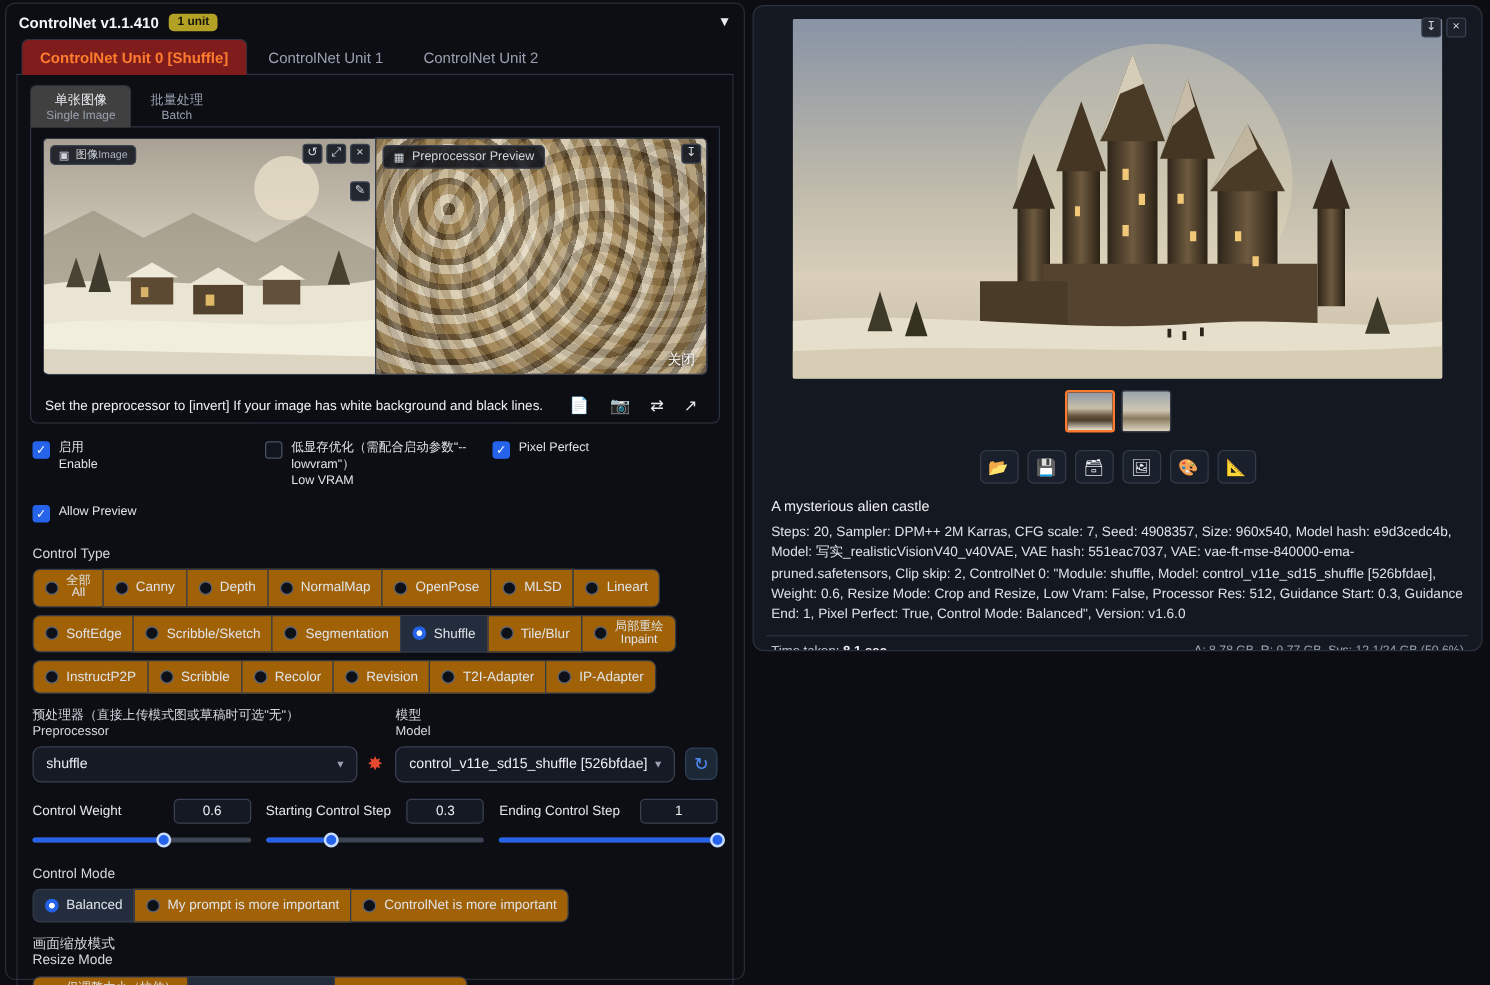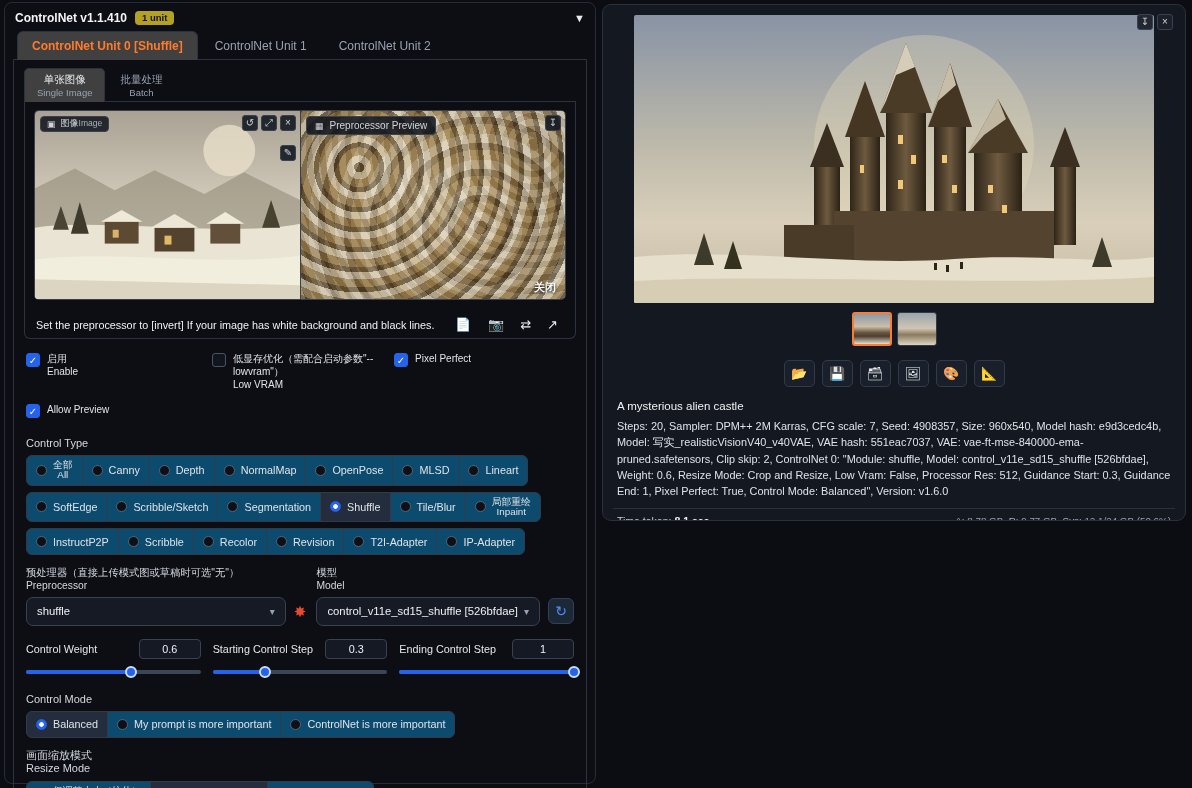--- a/index.html
+++ b/index.html
@@ -8,21 +8,21 @@
 
   
   .cn-accordion{position:absolute;left:4px;top:2px;width:592px;height:782px;border:1px solid #262c37;border-radius:8px;background:#0c0e14;padding:6px 8px}
   .cn-header{display:flex;align-items:center;gap:8px;padding:2px 2px 6px;cursor:pointer}
   .cn-title{font-size:12px;font-weight:700;color:#f2f4f7}
   .badge{background:#b3a125;color:#15130a;font-size:9.5px;font-weight:700;padding:2px 7px;border-radius:4px;line-height:1}
   .collapse{margin-left:auto;font-size:11px;color:#e8eaed}
 
   .unit-tabs{display:flex;gap:2px;border-bottom:1px solid #2c3340;padding:0 4px}
   .utab{padding:7px 14px 6px;font-size:12px;color:#99a1b0;cursor:pointer;border:1px solid transparent;border-bottom:none;border-radius:6px 6px 0 0}
-  .utab.active{color:#ff7b2d;font-weight:700;border-color:#2c3340;background:#404040;margin-bottom:-1px}
+  .utab.active{color:#ff7b2d;font-weight:700;border-color:#2c3340;background:#7f1d1d;margin-bottom:-1px}
 
   .unit-panel{border:1px solid #2c3340;border-top:none;border-radius:0 0 6px 6px;padding:8px 10px 10px}
 
   .mode-tabs{display:flex;gap:2px;border-bottom:1px solid #2c3340}
   .mtab{display:flex;flex-direction:column;align-items:center;padding:4px 12px 3px;cursor:pointer;border:1px solid transparent;border-bottom:none;border-radius:5px 5px 0 0;color:#99a1b0}
   .mtab.active{border-color:#2c3340;background:#404040;margin-bottom:-1px;color:#e8eaed}
   .mtab .zh{font-size:10.5px}.mtab .en{font-size:9.5px;color:#99a1b0}
 
   .single-panel{border:1px solid #2c3340;border-top:none;border-radius:0 0 6px 6px;padding:8px 9px 7px}
   .image-row{display:flex}
@@ -37,38 +37,38 @@
       repeating-radial-gradient(circle at 88% 18%, rgba(60,45,25,.35) 0 6px, rgba(230,222,200,.35) 6px 13px),
       radial-gradient(circle at 45% 45%, #d9cfb8 0%, #a68a58 40%, #6e5838 70%, #c9bda0 100%);}
   .chip{position:absolute;top:5px;left:5px;background:rgba(18,22,30,.88);border:1px solid #3a4150;border-radius:4px;padding:2px 6px;display:flex;align-items:center;gap:5px;color:#cfd4dc}
   .chip .ic{font-size:9px}
   .chip .stack{display:flex;line-height:1.1}
   .chip .l1{font-size:9px}.chip .l2{font-size:8.5px;color:#aab1bd}
   .chip.preview{padding:3px 8px;font-size:10px;gap:6px}
   .img-tools{position:absolute;top:4px;right:4px;display:flex;gap:3px}
   .itool{width:16px;height:16px;background:rgba(22,27,36,.92);border:1px solid #3a4150;border-radius:3px;color:#cfd4dc;font-size:10px;line-height:14px;text-align:center;cursor:pointer}
   .itool.lower{position:absolute;top:34px;right:4px}
-  .close-zh{position:absolute;right:9px;bottom:4px;font-size:11px;font-weight:700;color:#fff;text-shadow:0 1px 3px rgba(0,0,0,.9);cursor:pointer}
+  .close-zh{position:absolute;right:9px;bottom:4px;font-size:11px;font-weight:400;color:#fff;text-shadow:0 1px 3px rgba(0,0,0,.9);cursor:pointer}
 
   .note-row{display:flex;align-items:center;justify-content:space-between;margin-top:18px;padding:0 2px}
   .note{font-size:10.8px;color:#eef0f3}
   .canvas-tools{display:flex;gap:16px;margin-right:6px}
   .ctool{font-size:13px;cursor:pointer;line-height:1}
 
   .toggles{display:flex;margin-top:13px;padding:0 2px}
   .chk{display:flex;gap:7px;cursor:pointer;align-items:flex-start}
   .box{width:14px;height:14px;border:1px solid #4a5364;border-radius:3px;background:#11151d;color:#fff;font-size:10px;line-height:13px;text-align:center;flex:none;margin-top:1px}
   .box.checked{background:#2563eb;border-color:#2563eb}
   .clab{font-size:10px;color:#dfe3e8;line-height:1.3}
   .clab .sub{display:block;color:#dfe3e8}
   .tg1{width:186px}.tg2{width:182px}
 
   .section-label{font-size:11px;color:#d4d8df;margin-top:19px;padding:0 2px}
   .optrow{display:flex;margin-top:6px;padding:0 2px}
-  .opt{display:flex;align-items:center;gap:6px;padding:4px 9px;background:#0c4a6e;border:1px solid #333a47;margin-left:-1px;cursor:pointer;min-height:27px}
+  .opt{display:flex;align-items:center;gap:6px;padding:4px 9px;background:#a16207;border:1px solid #333a47;margin-left:-1px;cursor:pointer;min-height:27px}
   .opt:first-child{margin-left:0;border-radius:6px 0 0 6px}
   .opt:last-child{border-radius:0 6px 6px 0}
   .opt.sel{background:#242d3d}
   .olabel{font-size:10.8px;color:#dfe3e8;white-space:nowrap}
   .two{display:flex;flex-direction:column;line-height:1.05;text-align:center}
   .two span{font-size:9.8px;color:#dfe3e8}
   .radio{width:11px;height:11px;border-radius:50%;border:1px solid #5a6points475;border:1px solid #5a6475;background:#0d1017;flex:none}
   .radio.sel{border-color:#2563eb;background:radial-gradient(circle,#ffffff 0 2px,#2563eb 2.6px)}
 
   .pm-row{display:flex;margin-top:12px;padding:0 2px;gap:10px}

